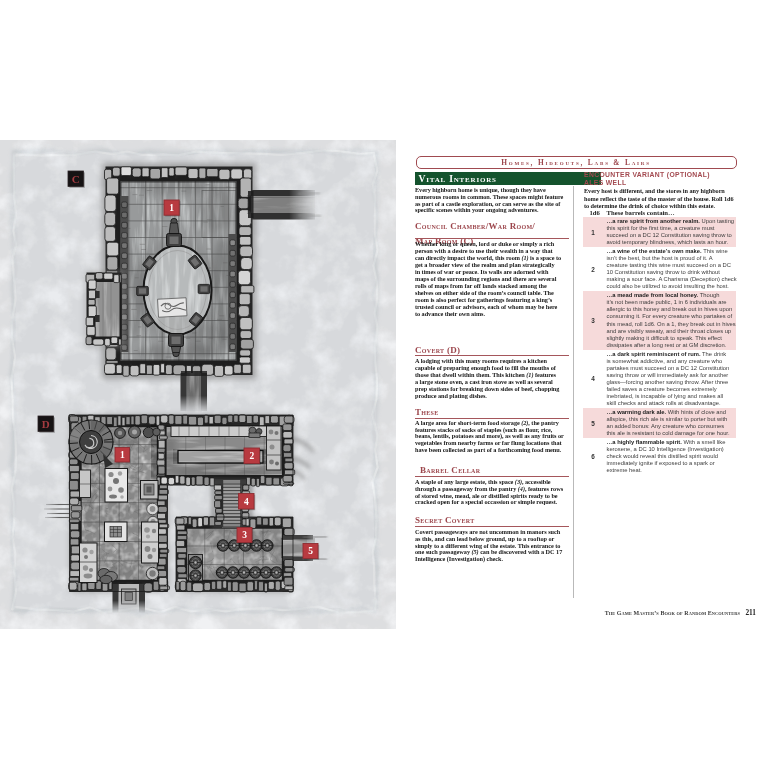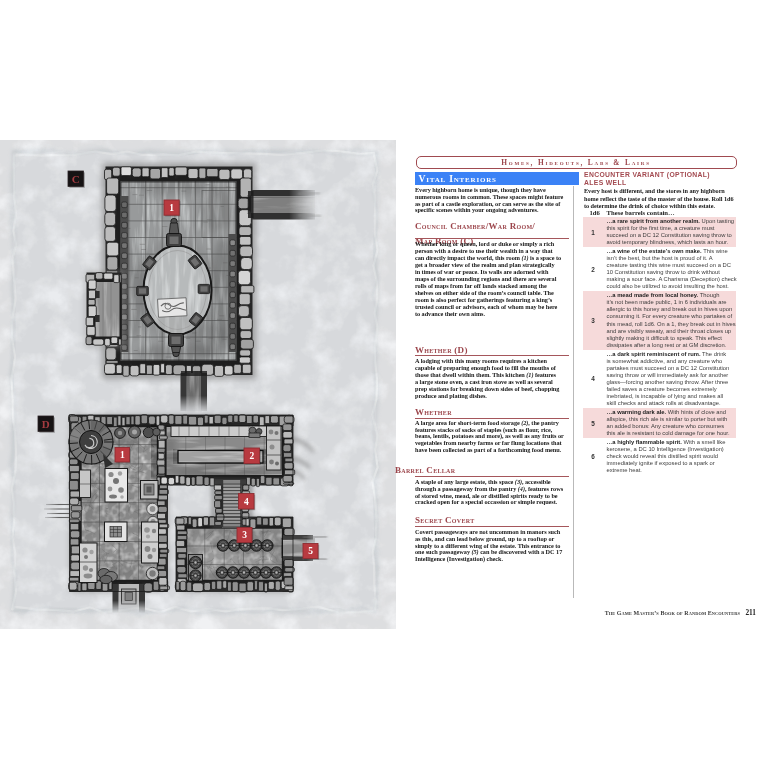--- a/index.html
+++ b/index.html
@@ -1126,21 +1126,21 @@
       <text x="310.5" y="414.3" text-anchor="middle" font-family="Liberation Serif, serif" font-weight="bold" font-size="9.5" fill="#fff">5</text>
     </g>
 </svg>
 
 <div class="abs" style="left:415.5px;top:155.5px;width:319px;height:11.5px;border:1px solid #a04a50;border-radius:5px;background:#fff;text-align:center">
   <div class="ser" style="font-size:7.4px;line-height:11.3px;color:#9c464c;font-variant:small-caps;font-weight:bold;letter-spacing:1.8px">Homes, Hideouts, Labs &amp; Lairs</div>
 </div>
 
 <div class="abs" style="left:573.2px;top:186px;width:1px;height:412px;background:#b9b9b9"></div>
 
-<div class="abs" style="left:415px;top:171.8px;width:164px;height:13.2px;background:#3b82f6">
+<div class="abs" style="left:415px;top:171.8px;width:186px;height:13.2px;background:#14532d">
   <div class="ser" style="font-size:9.6px;line-height:13.4px;color:#fff;font-variant:small-caps;font-weight:bold;letter-spacing:0.8px;padding-left:3.5px">Vital Interiors</div>
 </div>
 
 <div class="abs bodyl" style="left:415px;top:186.6px">
 <div>Every highborn home is unique, though they have</div>
 <div>numerous rooms in common. These spaces might feature</div>
 <div>as part of a castle exploration, or can serve as the site of</div>
 <div>specific scenes within your ongoing adventures.</div>
 </div>
 
@@ -1154,44 +1154,44 @@
 <div>get a broader view of the realm and plan strategically</div>
 <div>in times of war or peace. Its walls are adorned with</div>
 <div>maps of the surrounding regions and there are several</div>
 <div>rolls of maps from far off lands stacked among the</div>
 <div>shelves on either side of the room’s council table. The</div>
 <div>room is also perfect for gatherings featuring a king’s</div>
 <div>trusted council or advisors, each of whom may be here</div>
 <div>to advance their own aims.</div>
 </div>
 
-<div class="abs hdln ser" style="left:415px;top:344.6px;font-size:9px">Whether (D)</div>
+<div class="abs hdln ser" style="left:415px;top:344.6px;font-size:9px">Covert (D)</div>
 <div class="rule" style="left:415px;top:355.4px;width:154px"></div>
 
 <div class="abs bodyl" style="left:415px;top:358.4px">
 <div>A lodging with this many rooms requires a kitchen</div>
 <div>capable of preparing enough food to fill the mouths of</div>
 <div>those that dwell within them. This kitchen <b><i>(1)</i></b> features</div>
 <div>a large stone oven, a cast iron stove as well as several</div>
 <div>prep stations for breaking down sides of beef, chopping</div>
 <div>produce and plating dishes.</div>
 </div>
 
-<div class="abs hdln ser" style="left:415px;top:407.2px;font-size:9px">Whether</div>
+<div class="abs hdln ser" style="left:415px;top:407.2px;font-size:9px">These</div>
 <div class="rule" style="left:415px;top:417.6px;width:154px"></div>
 
 <div class="abs bodyl" style="left:415px;top:419.8px;line-height:6.8px">
 <div>A large area for short-term food storage <b><i>(2)</i></b>, the pantry</div>
 <div>features stacks of sacks of staples (such as flour, rice,</div>
 <div>beans, lentils, potatoes and more), as well as any fruits or</div>
 <div>vegetables from nearby farms or far flung locations that</div>
 <div>have been collected as part of a forthcoming food menu.</div>
 </div>
 
-<div class="abs hdln ser" style="left:395px;top:465.4px;font-size:9px">Barrel Cellar</div>
+<div class="abs hdln ser" style="left:420px;top:465.4px;font-size:9px">Barrel Cellar</div>
 <div class="rule" style="left:415px;top:475.8px;width:154px"></div>
 
 <div class="abs bodyl" style="left:415px;top:478.6px">
 <div>A staple of any large estate, this space <b><i>(3)</i></b>, accessible</div>
 <div>through a passageway from the pantry <b><i>(4)</i></b>, features rows</div>
 <div>of stored wine, mead, ale or distilled spirits ready to be</div>
 <div>cracked open for a special occassion or simple request.</div>
 </div>
 
 <div class="abs hdln ser" style="left:415px;top:515.4px;font-size:9px">Secret Covert</div>

